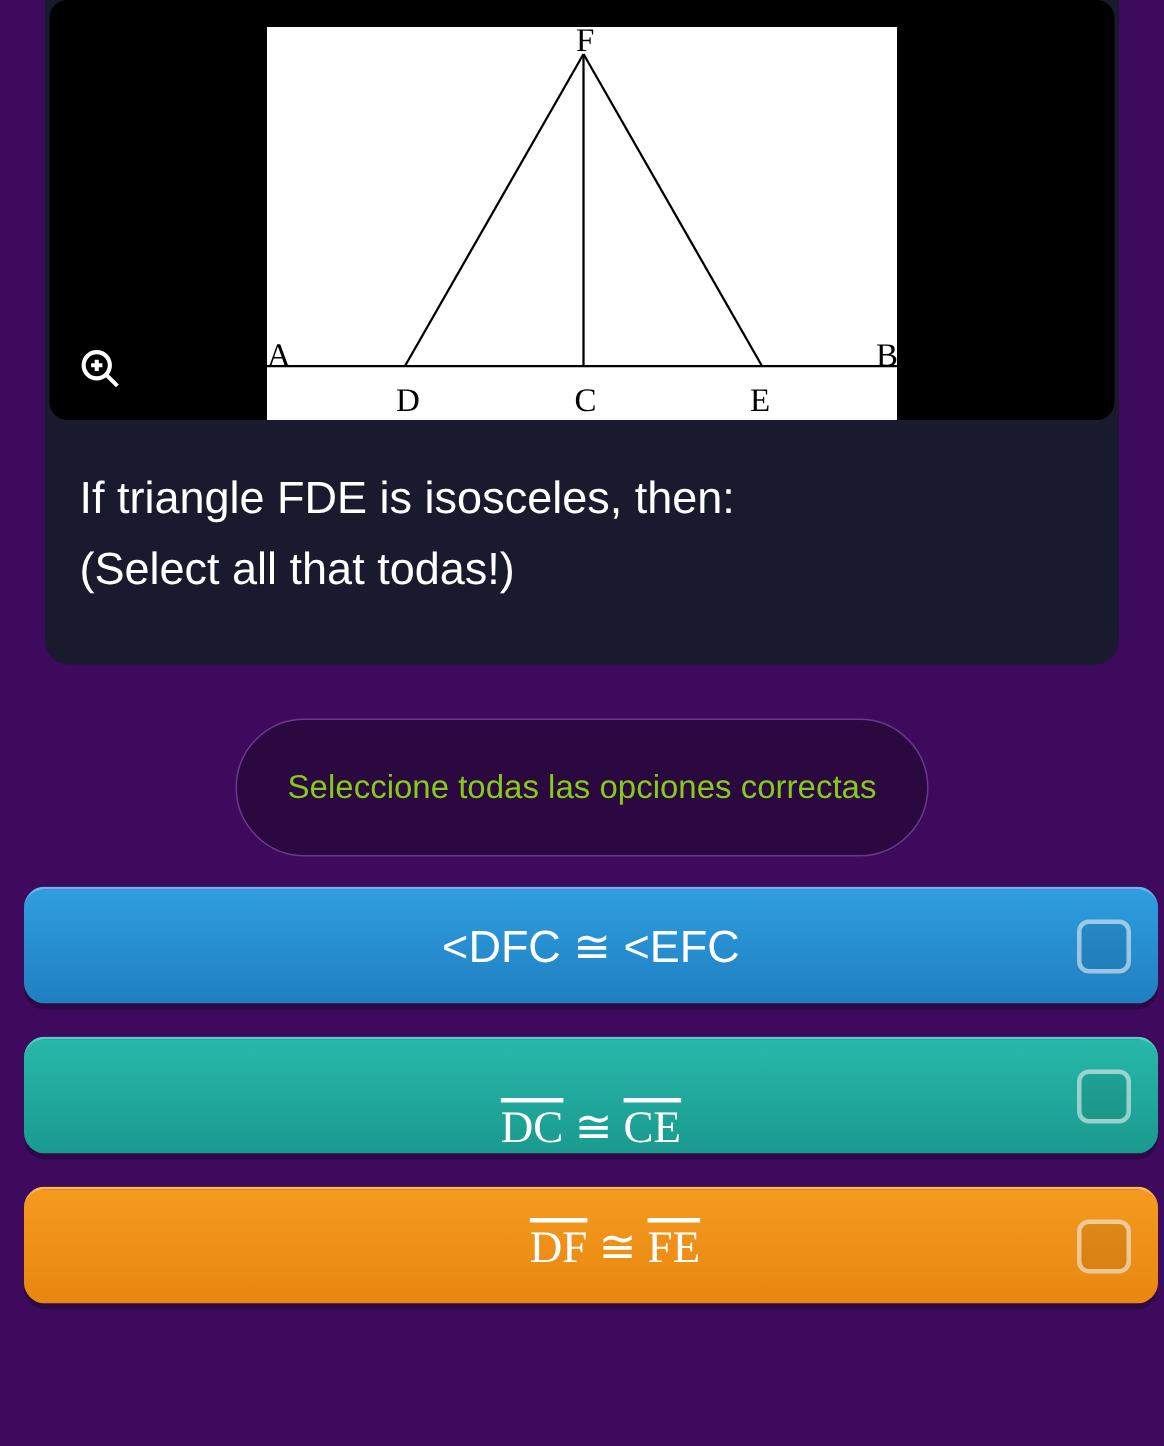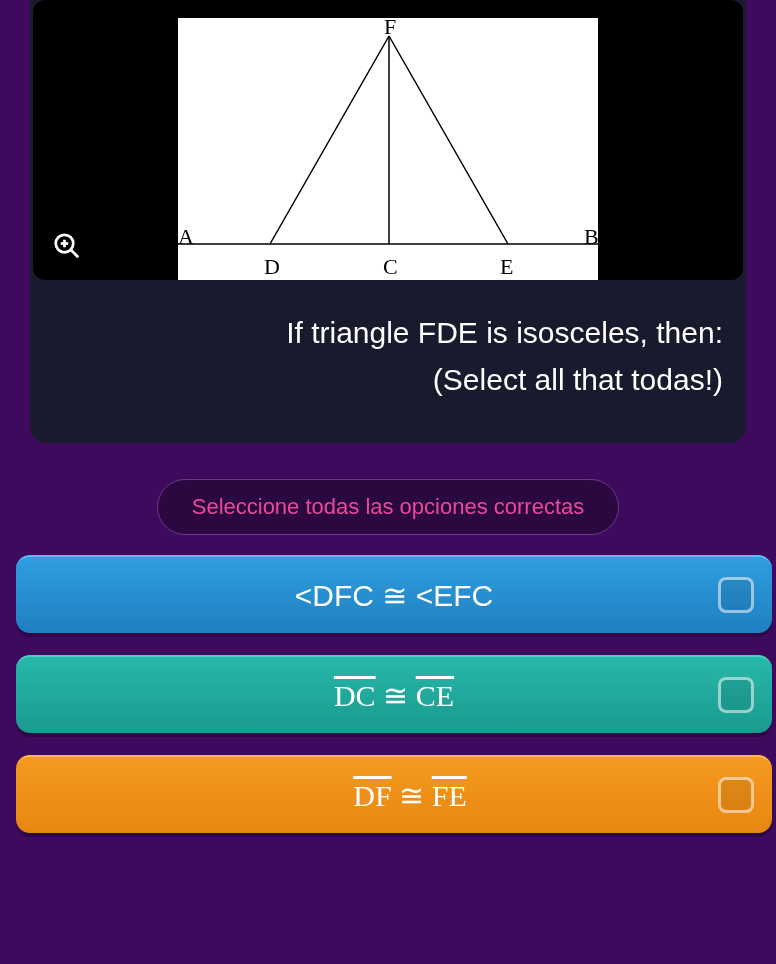--- a/index.html
+++ b/index.html
@@ -39,53 +39,53 @@
     height: 36px;
     color: #fff;
     display: flex;
     align-items: center;
     justify-content: center;
     cursor: pointer;
   }
   .question-text {
     color: #fff;
     font-size: 30px;
-    text-align: right;
+    text-align: left;
     padding: 30px 20px 10px 20px;
     line-height: 1.55;
     font-weight: 400;
   }
   .instruction-pill {
     margin: 36px auto 20px auto;
     width: fit-content;
-    padding: 14px 34px;
+    padding: 32px 34px;
     border-radius: 999px;
     background: #2b0840;
     border: 1px solid #6a3a8a;
-    color: #ec4899;
+    color: #84cc16;
     font-size: 22px;
   }
   .answers {
     padding: 0;
   }
   .answer {
     margin: 0 4px 22px 16px;
     height: 78px;
     border-radius: 14px;
     position: relative;
     display: flex;
     align-items: center;
     justify-content: center;
     color: #fff;
     font-size: 30px;
     cursor: pointer;
     box-shadow: 0 4px 0 rgba(0,0,0,.25);
   }
   .answer.blue   { background: linear-gradient(#2f9ee0,#1f7fc0); border-top: 2px solid #5fb8f0; }
-  .answer.teal   { background: linear-gradient(#27b8aa,#1a9a8e); border-top: 2px solid #4dd0c3; }
+  .answer.teal   { background: linear-gradient(#27b8aa,#1a9a8e); border-top: 2px solid #4dd0c3; align-items: flex-end; }
   .answer.orange { background: linear-gradient(#f59a1f,#e88710); border-top: 2px solid #ffb84d; padding-left: 32px; }
   .answer.pink   { background: linear-gradient(#ec3a84,#d82a6e); border-top: 2px solid #ff5fa0; }
   .check {
     position: absolute;
     right: 18px;
     top: 50%;
     transform: translateY(-50%);
     width: 36px;
     height: 36px;
     border-radius: 8px;

